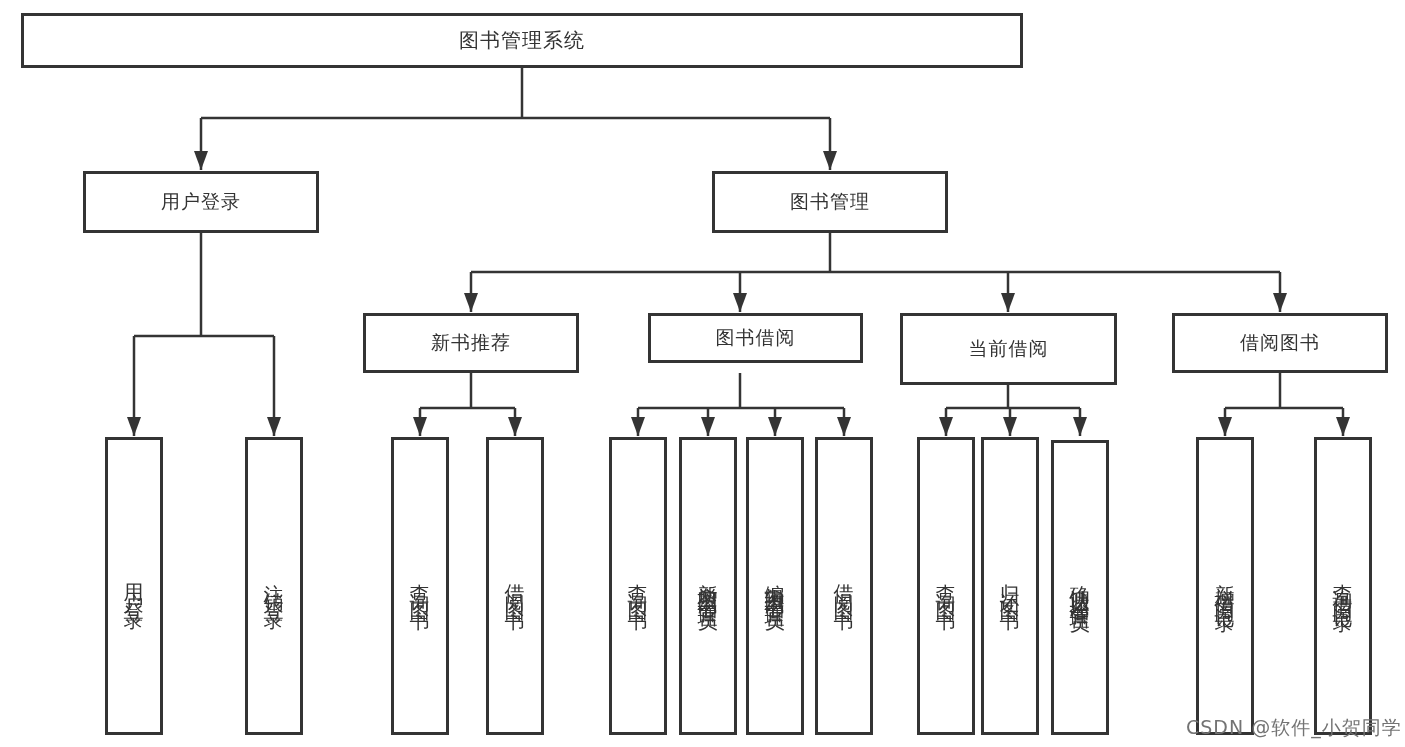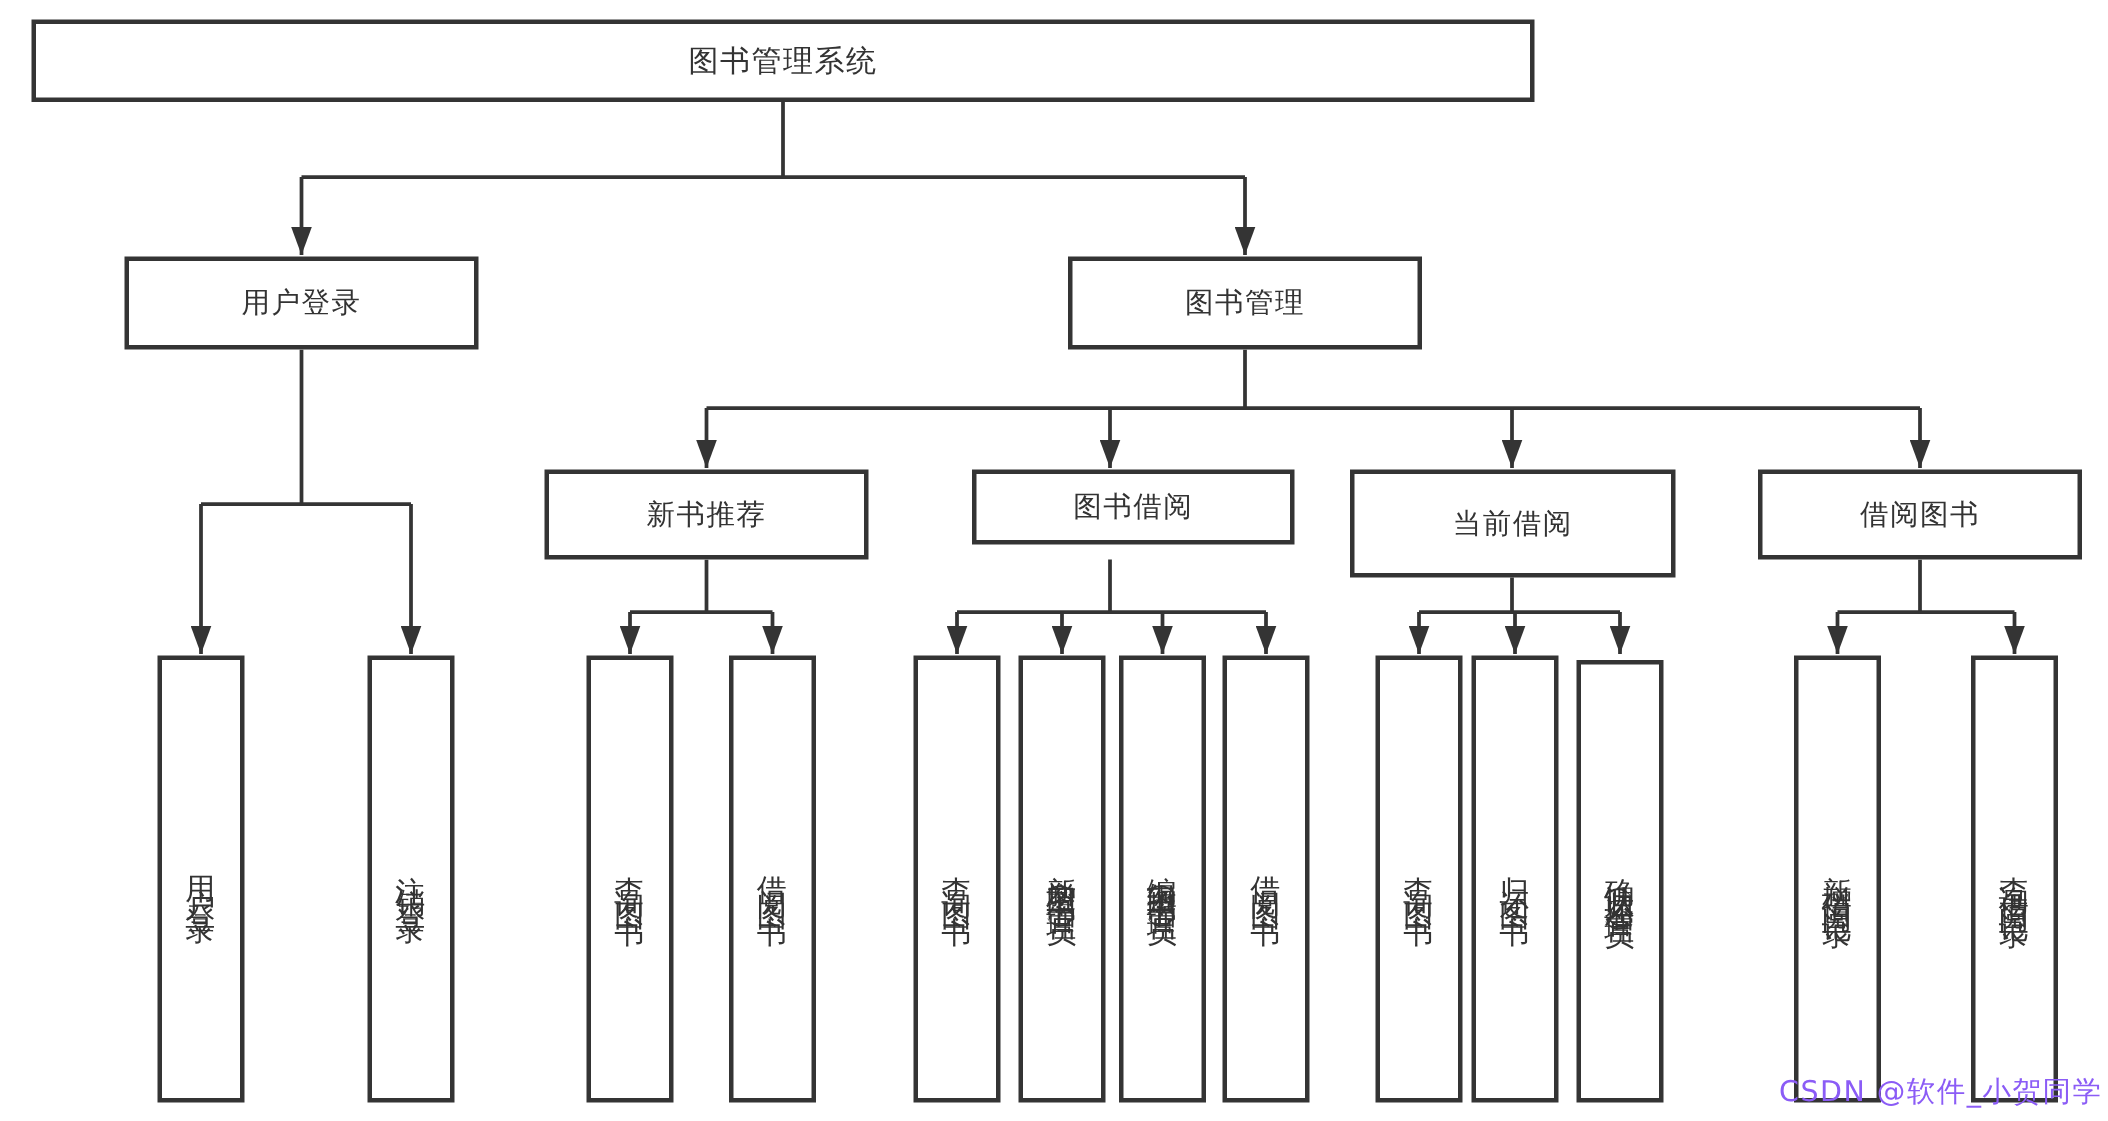--- a/index.html
+++ b/index.html
@@ -13,21 +13,21 @@
     color:#333;text-align:center;
   }
   .box.h{font-size:19px;letter-spacing:1px;}
   .box.root{font-size:20px;text-align:right;}
   .box.v{font-size:20px;}
   .box.v .vtext{
     writing-mode:vertical-rl;letter-spacing:9px;line-height:1;color:#333;
   }
   #connectors{position:absolute;left:0;top:0;pointer-events:none;}
   #watermark{
-    position:absolute;left:1186px;top:715px;font-size:19px;color:#8b5cf6;
+    position:absolute;left:1186px;top:715px;font-size:19px;color:#737373;
     letter-spacing:1px;white-space:nowrap;
   }
 </style>
 </head>
 <body>
 
 <div id="stage">
 
   <svg id="connectors" width="1405" height="747" viewBox="0 0 1405 747">
     <defs>

